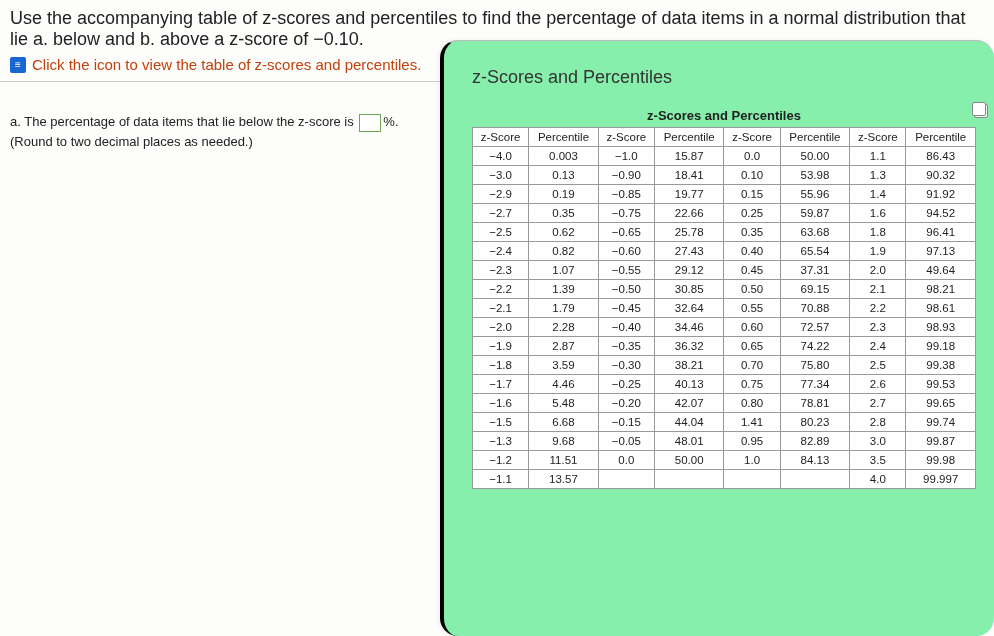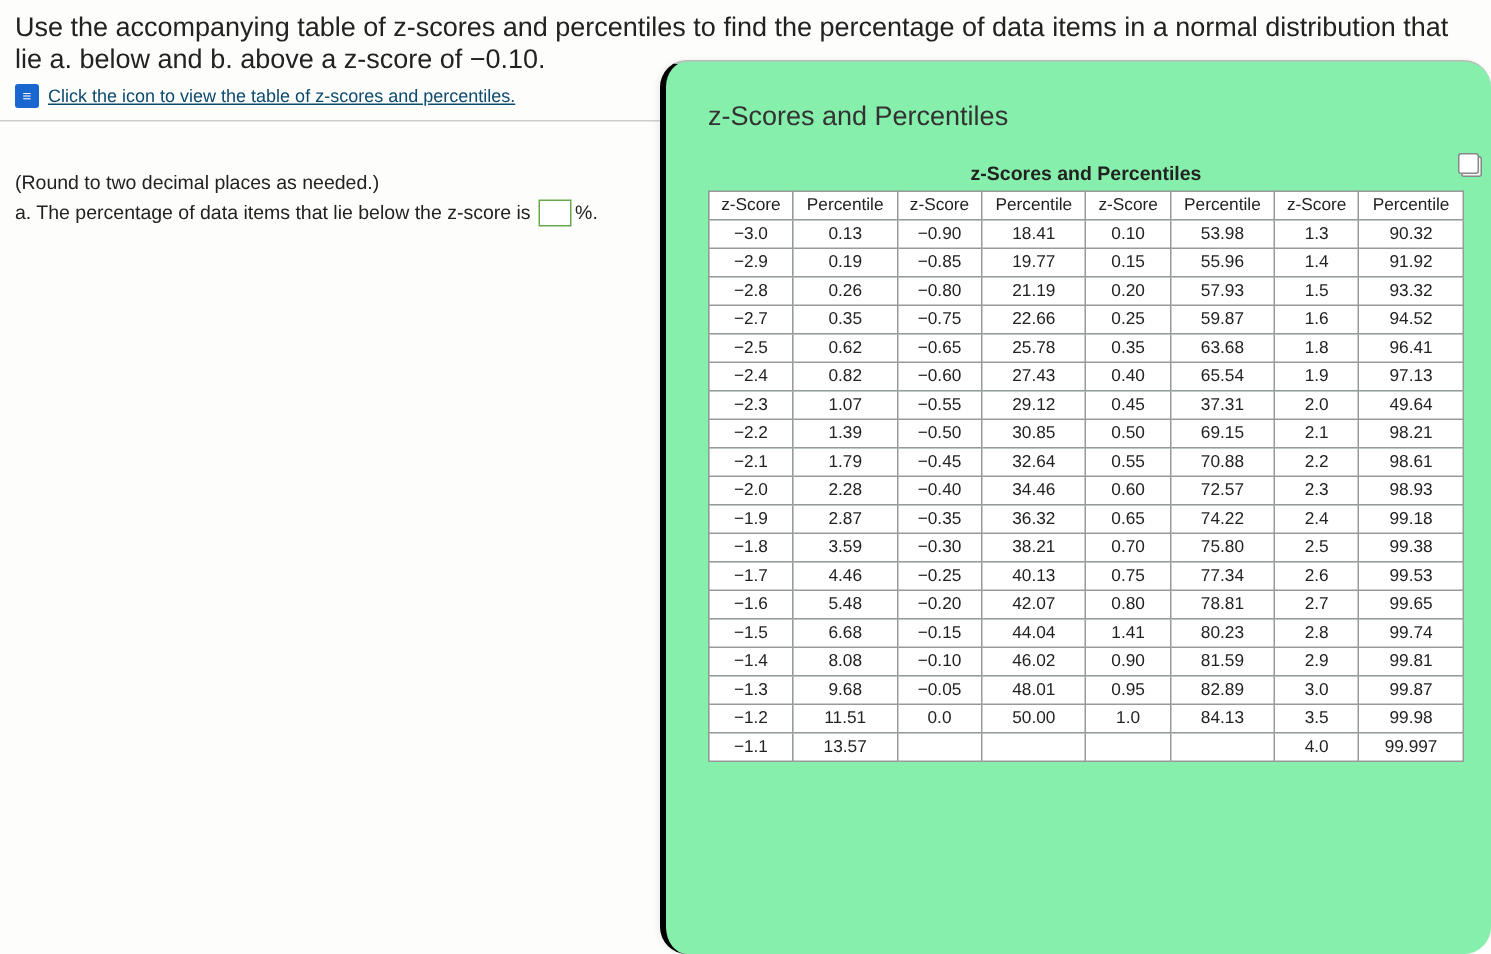--- a/index.html
+++ b/index.html
@@ -23,21 +23,21 @@
       width: 16px; height: 16px;
       background: #1a66d1;
       border-radius: 2px;
       display: inline-flex;
       align-items: center;
       justify-content: center;
       color: #fff;
       font-size: 10px;
       font-weight: bold;
     }
-    .link-text { color: #0c4a6e; font-size: 12px; text-decoration: underline; }
+    .link-text { color: #c2410c; font-size: 15px; }
     .left-pane {
       position: absolute;
       left: 0;
       top: 100px;
       width: 430px;
       padding: 12px 10px;
     }
     .question-line { font-size: 13px; line-height: 1.5; }
     .answer-box {
       display: inline-block;
@@ -115,25 +115,25 @@
 
 <div class="top-bar">
   <div class="top-text">Use the accompanying table of z-scores and percentiles to find the percentage of data items in a normal distribution that lie a. below and b. above a z-score of −0.10.</div>
   <div class="link-row">
     <span class="doc-icon">≡</span>
     <span class="link-text">Click the icon to view the table of z-scores and percentiles.</span>
   </div>
 </div>
 
 <div class="left-pane">
-  <div class="question-line">(Round to two decimal places as needed.)</div>
   <div class="question-line">
     <span>a. The percentage of data items that lie below the z-score is</span>
     <span class="answer-box"></span><span>%.</span>
   </div>
+  <div class="question-line">(Round to two decimal places as needed.)</div>
 </div>
 
 <div class="right-pane">
   <div class="pane-title">z-Scores and Percentiles</div>
   <div class="table-wrap">
     <div class="copy-icon"></div>
     <div class="table-caption">z-Scores and Percentiles</div>
     <table>
       <thead>
           <tr id="header-row">
@@ -142,50 +142,50 @@
             <th>z-Score</th>
             <th>Percentile</th>
             <th>z-Score</th>
             <th>Percentile</th>
             <th>z-Score</th>
             <th>Percentile</th>
           </tr>
         </thead>
       <tbody id="table-body">
           <tr>
+            <td>−4.0</td>
+            <td>0.003</td>
+            <td>−1.0</td>
+            <td>15.87</td>
+            <td>0.0</td>
+            <td>50.00</td>
+            <td>1.1</td>
+            <td>86.43</td>
+          </tr>
+          <tr>
             <td>−3.0</td>
             <td>0.13</td>
             <td>−0.90</td>
             <td>18.41</td>
             <td>0.10</td>
             <td>53.98</td>
             <td>1.3</td>
             <td>90.32</td>
           </tr>
           <tr>
             <td>−2.9</td>
             <td>0.19</td>
             <td>−0.85</td>
             <td>19.77</td>
             <td>0.15</td>
             <td>55.96</td>
             <td>1.4</td>
             <td>91.92</td>
           </tr>
           <tr>
-            <td>−2.8</td>
-            <td>0.26</td>
-            <td>−0.80</td>
-            <td>21.19</td>
-            <td>0.20</td>
-            <td>57.93</td>
-            <td>1.5</td>
-            <td>93.32</td>
-          </tr>
-          <tr>
             <td>−2.7</td>
             <td>0.35</td>
             <td>−0.75</td>
             <td>22.66</td>
             <td>0.25</td>
             <td>59.87</td>
             <td>1.6</td>
             <td>94.52</td>
           </tr>
           <tr>
@@ -292,30 +292,20 @@
             <td>−1.5</td>
             <td>6.68</td>
             <td>−0.15</td>
             <td>44.04</td>
             <td>1.41</td>
             <td>80.23</td>
             <td>2.8</td>
             <td>99.74</td>
           </tr>
           <tr>
-            <td>−1.4</td>
-            <td>8.08</td>
-            <td>−0.10</td>
-            <td>46.02</td>
-            <td>0.90</td>
-            <td>81.59</td>
-            <td>2.9</td>
-            <td>99.81</td>
-          </tr>
-          <tr>
             <td>−1.3</td>
             <td>9.68</td>
             <td>−0.05</td>
             <td>48.01</td>
             <td>0.95</td>
             <td>82.89</td>
             <td>3.0</td>
             <td>99.87</td>
           </tr>
           <tr>

